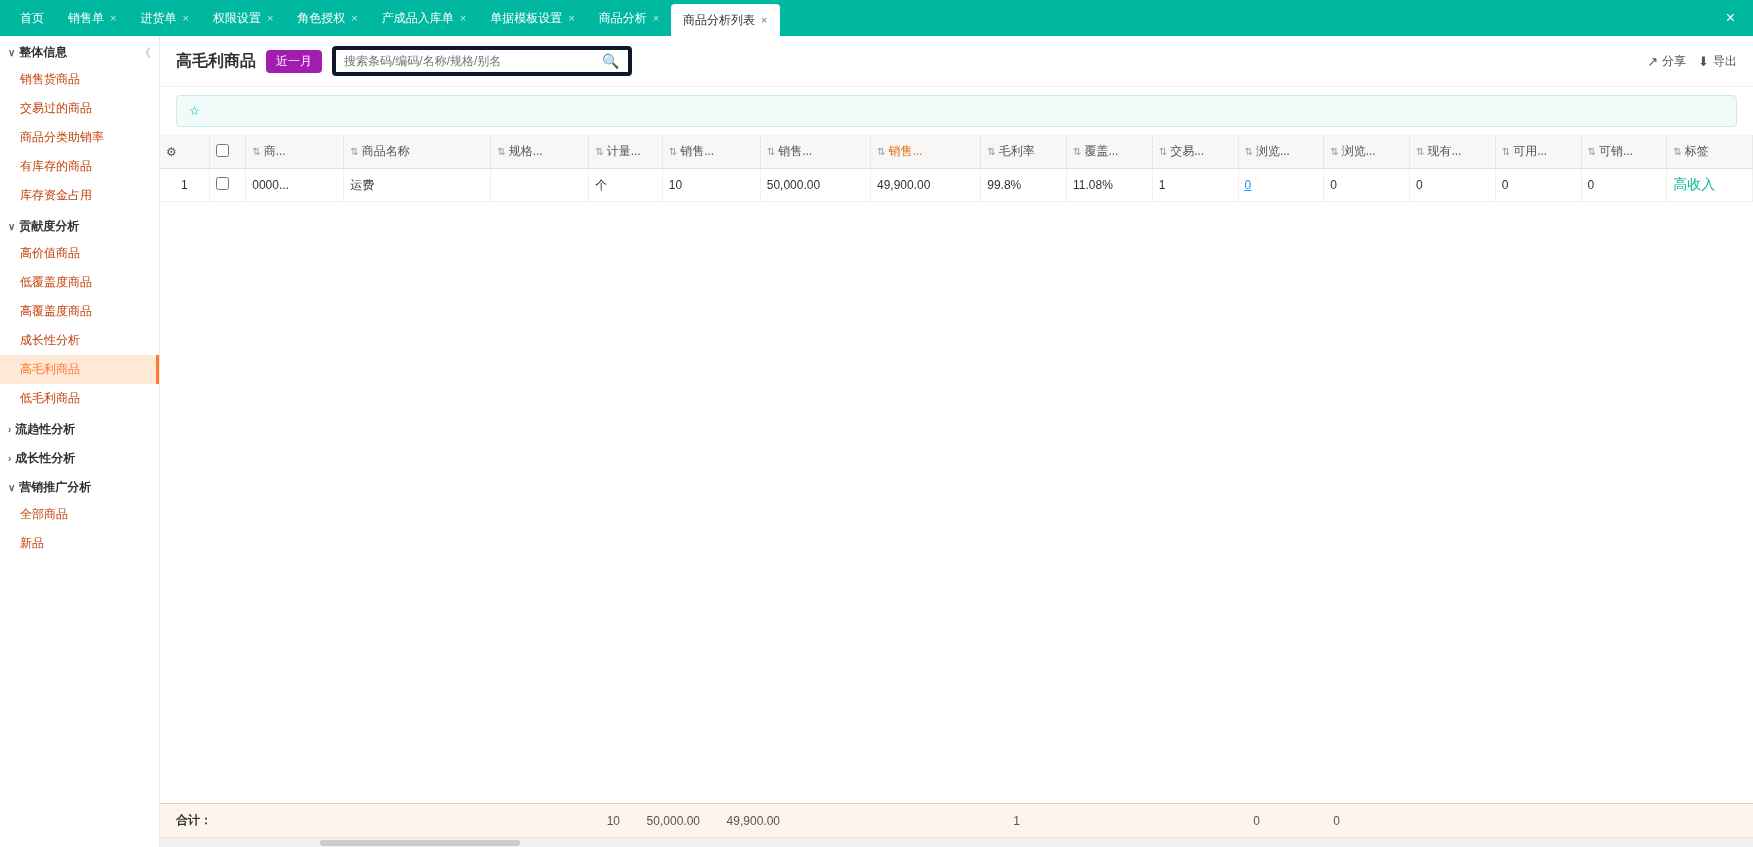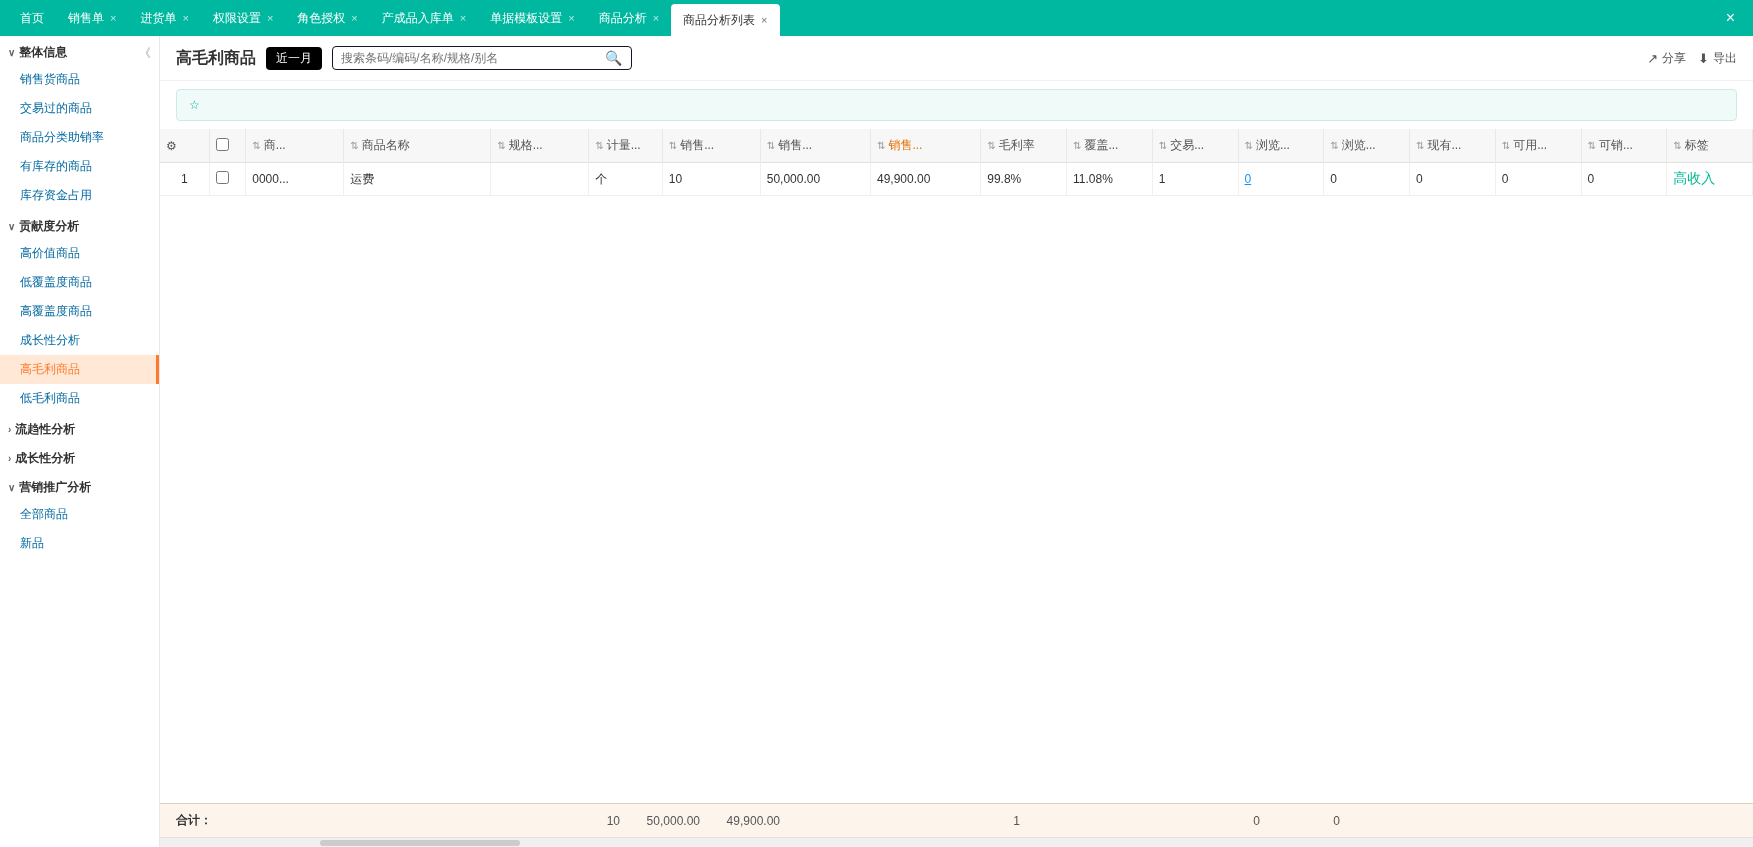--- a/index.html
+++ b/index.html
@@ -80,21 +80,21 @@
       cursor: pointer;
     }
     .sidebar-group-header .arrow {
       margin-right: 4px;
       font-size: 10px;
       color: #666;
     }
     .sidebar-item {
       padding: 6px 12px 6px 20px;
       cursor: pointer;
-      color: #0369a1;
+      color: #c2410c;
       font-size: 12px;
       white-space: nowrap;
       overflow: hidden;
       text-overflow: ellipsis;
     }
     .sidebar-item.active {
       background: #ffe8d6;
       color: #ff7a2f;
       border-right: 3px solid #ff7a2f;
     }
@@ -115,32 +115,32 @@
       align-items: center;
       border-bottom: 1px solid #f0f0f0;
       gap: 10px;
     }
     .content-title {
       font-size: 16px;
       font-weight: bold;
       color: #333;
     }
     .date-btn {
-      background: #000000;
+      background: #a21caf;
       color: #fff;
       border: none;
       border-radius: 4px;
       padding: 3px 10px;
       cursor: pointer;
       font-size: 12px;
     }
     .search-input-wrap {
       display: flex;
       align-items: center;
-      border: 1px solid #0f172a;
+      border: 4px solid #0f172a;
       border-radius: 4px;
       padding: 3px 8px;
       flex: 1;
       max-width: 300px;
     }
     .search-input-wrap input {
       border: none;
       outline: none;
       font-size: 12px;
       color: #999;

